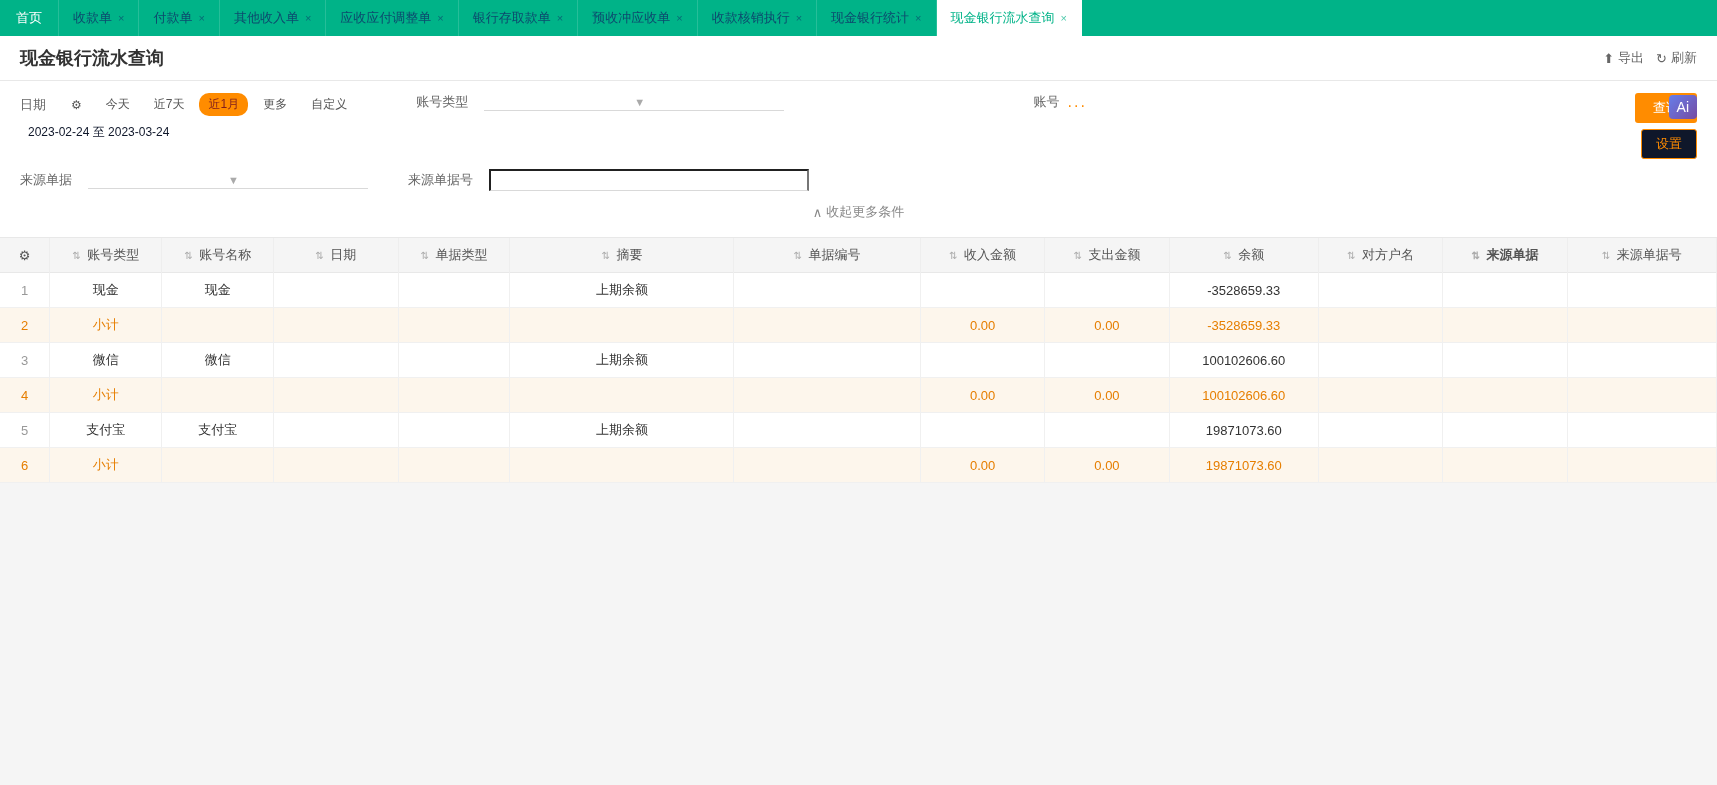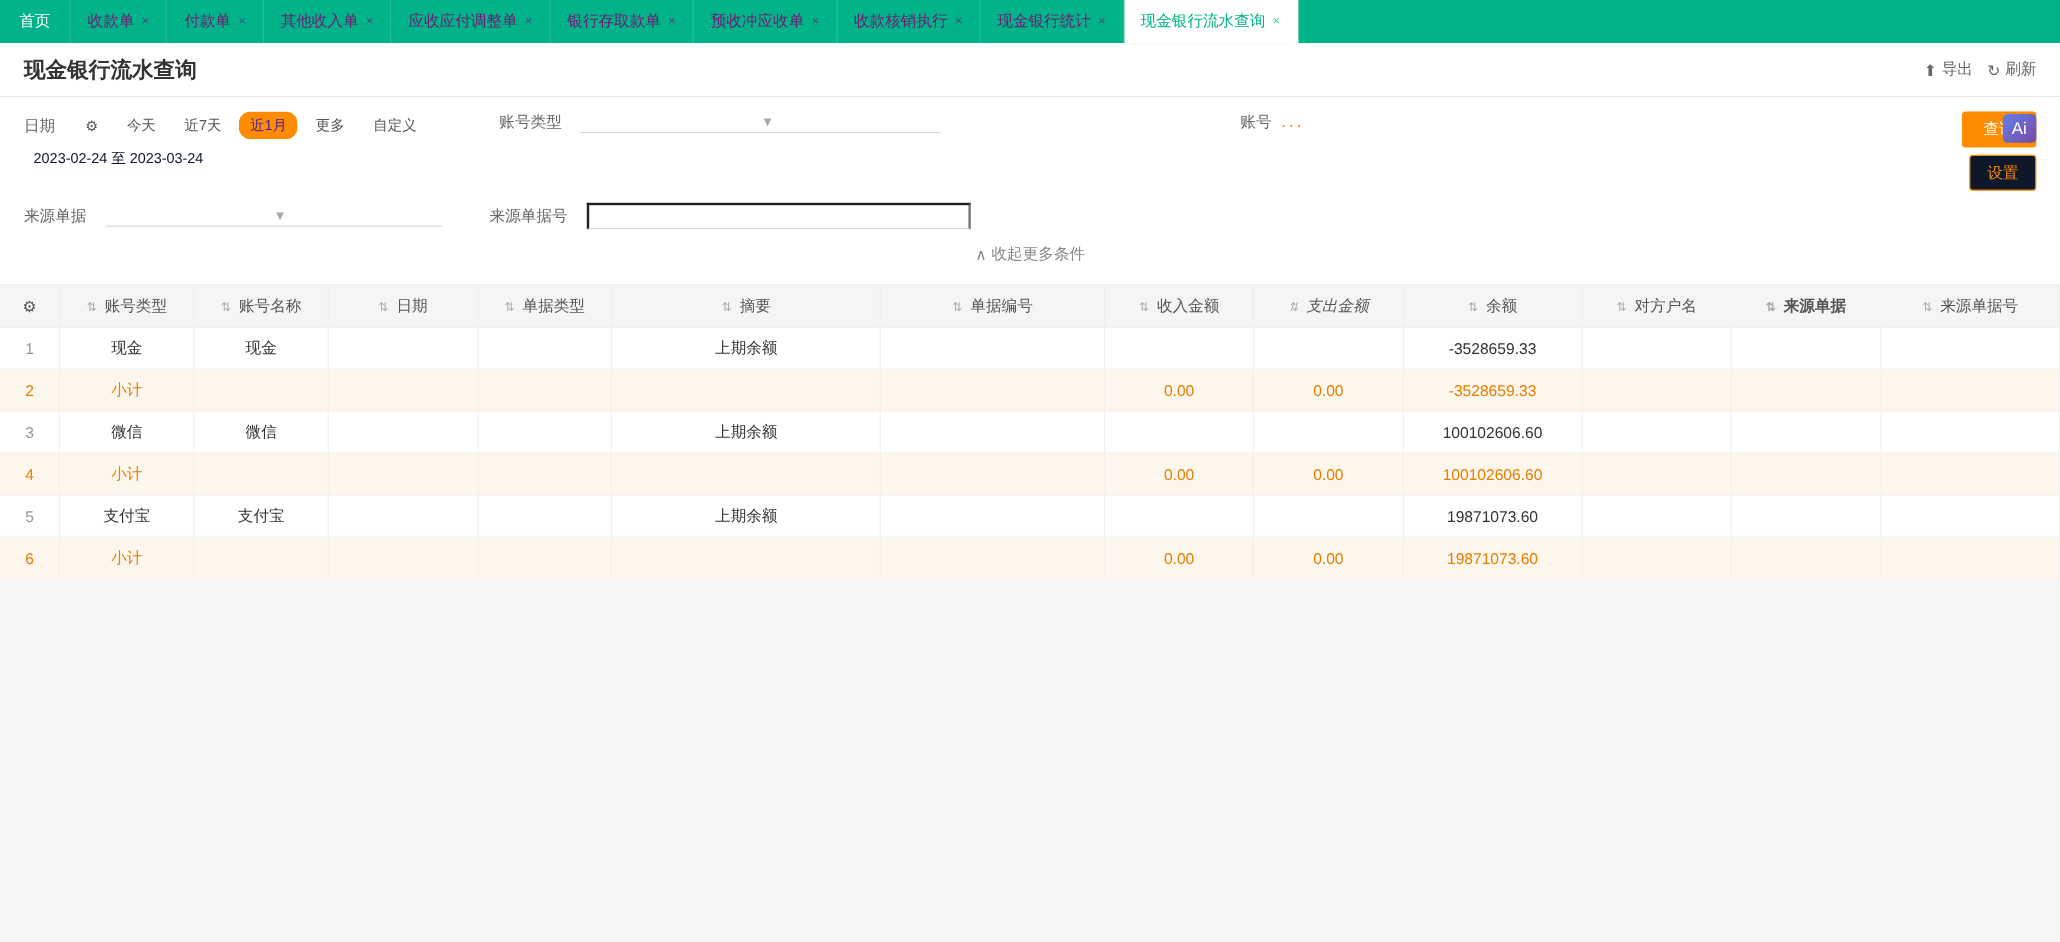--- a/index.html
+++ b/index.html
@@ -8,21 +8,21 @@
     
     .top-nav {
       background: #00b388;
       display: flex;
       align-items: center;
       height: 36px;
       padding: 0 0;
       overflow: hidden;
     }
     .top-nav .nav-item {
-      color: #701a75;
+      color: #0c4a6e;
       padding: 0 14px;
       height: 36px;
       display: flex;
       align-items: center;
       cursor: pointer;
       white-space: nowrap;
       font-size: 13px;
       border-right: 1px solid rgba(255,255,255,0.15);
     }
     .top-nav .nav-item.active {
@@ -95,21 +95,21 @@
     .date-btn {
       padding: 2px 8px;
       border-radius: 10px;
       cursor: pointer;
       font-size: 12px;
       color: #555;
       border: 1px solid transparent;
     }
     .date-btn.active {
       background: #ff8c00;
-      color: #4c1d95;
+      color: #7f1d1d;
       border-radius: 10px;
     }
     .date-range {
       font-size: 12px;
       color: #0f172a;
       margin-top: 4px;
       margin-left: 8px;
     }
     .filter-select {
       display: flex;
@@ -221,21 +221,21 @@
     }
     tbody td:first-child { color: #999; }
     .col-num { width: 40px; }
     .col-acct-type { width: 90px; }
     .col-acct-name { width: 90px; }
     .col-date { width: 100px; }
     .col-doc-type { width: 90px; }
     .col-summary { width: 180px; }
     .col-doc-no { width: 150px; }
     .col-income { width: 100px; }
-    .col-expense { width: 100px; font-style: italic; }
+    .col-expense { width: 100px; }
     .col-balance { width: 120px; }
     .col-counterpart { width: 100px; }
     .col-source-doc { width: 100px; font-weight: bold; }
     .col-source-no { width: 120px; }
 
     
     .ai-badge {
       position: fixed;
       right: 20px;
       top: 95px;

